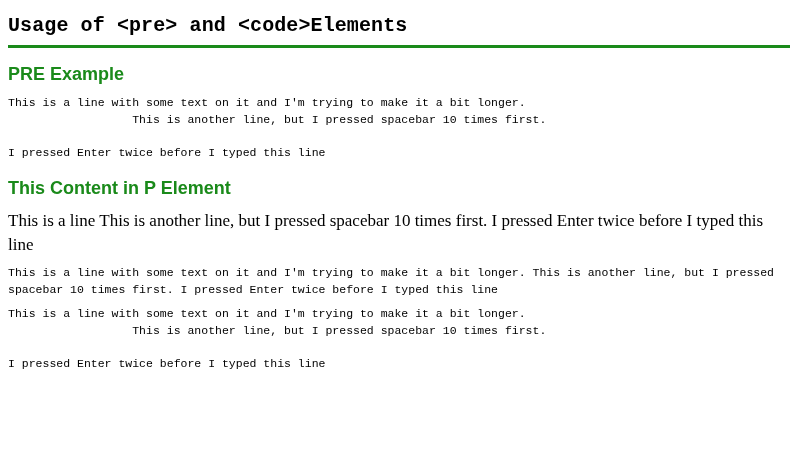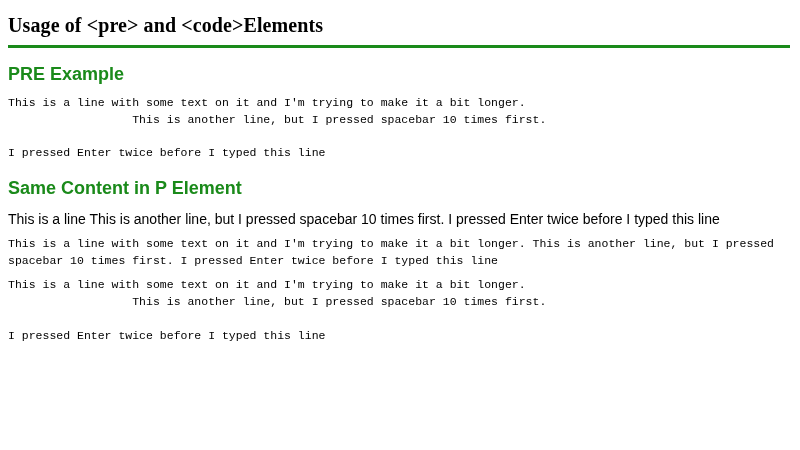--- a/index.html
+++ b/index.html
@@ -12,21 +12,21 @@
     height: 450px;
     font-family: "Liberation Sans", sans-serif;
     color: #000000;
     overflow: hidden;
   }
   .page {
     padding: 8px 10px 0 8px;
     box-sizing: border-box;
   }
   h1.doc-title {
-    font-family: Liberation Serif, serif;
+    font-family: Liberation Mono, monospace;
     font-size: 20px;
     font-weight: bold;
     color: #000000;
     margin: 6px 0 6px 0;
     padding: 0 0 8px 0;
     border-bottom: 3px solid #1a8a1a;
     letter-spacing: 0.1px;
   }
   h2.section-title {
     font-family: "Liberation Sans", sans-serif;
@@ -37,22 +37,22 @@
   }
   pre.mono-block {
     font-family: "Liberation Mono", monospace;
     font-size: 11.5px;
     line-height: 1.45;
     color: #000000;
     margin: 0 0 4px 0;
     white-space: pre;
   }
   p.para {
-    font-family: Liberation Sans, sans-serif;
-    font-size: 14px;
+    font-family: Liberation Serif, serif;
+    font-size: 17px;
     line-height: 1.45;
     color: #000000;
     margin: 0 0 6px 0;
   }
   code.code-inline {
     font-family: "Liberation Mono", monospace;
     font-size: 11.5px;
     line-height: 1.5;
     color: #000000;
     display: block;
@@ -82,21 +82,21 @@
 
   <h1 class="doc-title">Usage of &lt;pre&gt; and &lt;code&gt;Elements</h1>
 
   <h2 class="section-title">PRE Example</h2>
 
   <pre class="mono-block">This is a line with some text on it and I'm trying to make it a bit longer.
                   This is another line, but I pressed spacebar 10 times first.
 
 I pressed Enter twice before I typed this line</pre>
 
-  <h2 class="section-title">Same Content in P Element</h2>
+  <h2 class="section-title">This Content in P Element</h2>
 
   <p class="para">This is a line This is another line, but I pressed spacebar 10 times first. I pressed Enter twice before I typed this line</p>
 
 
   <div class="codeblock">
     <code class="code-inline">This is a line with some text on it and I'm trying to make it a bit longer. This is another line, but I pressed spacebar 10 times first. I pressed Enter twice before I typed this line</code>
   </div>
 
 
 

